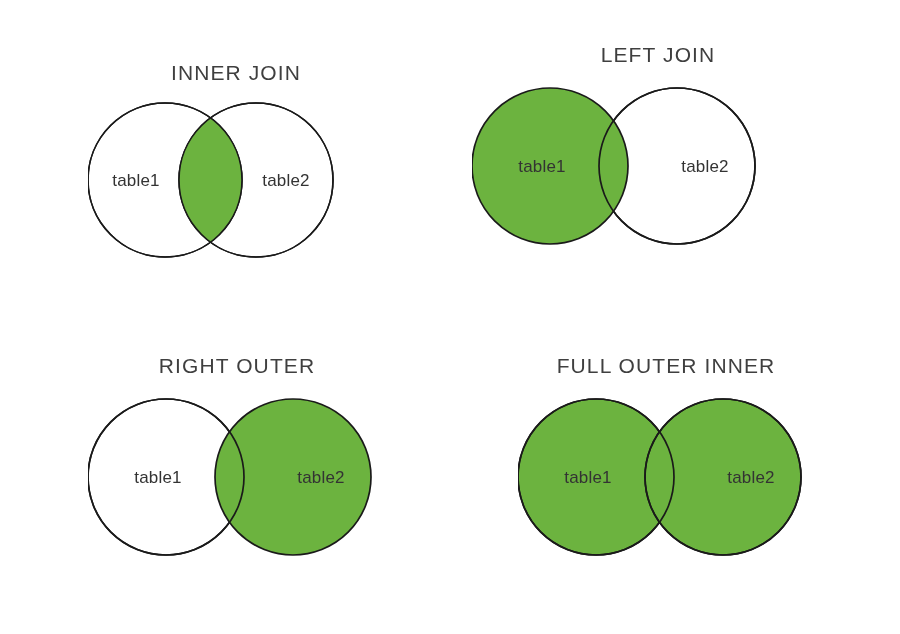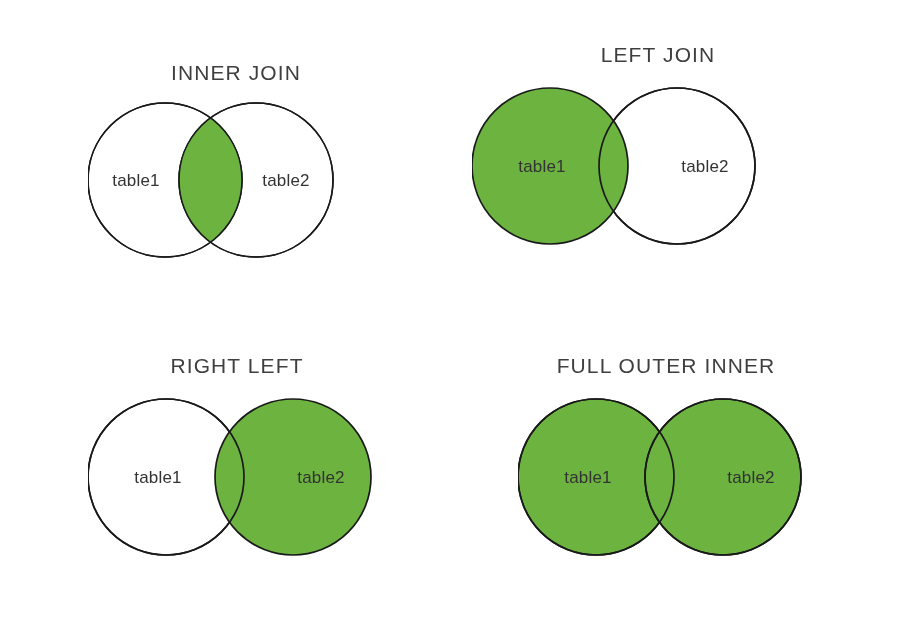--- a/index.html
+++ b/index.html
@@ -99,21 +99,21 @@
 
       <circle cx="78" cy="88" r="78" fill="#6cb33f" stroke="#1a1a1a" stroke-width="1.7"></circle>
 
       <circle cx="205" cy="88" r="78" fill="none" stroke="#1a1a1a" stroke-width="1.7"></circle>
       <text class="venn-label" x="70" y="94" text-anchor="middle">table1</text>
       <text class="venn-label" x="233" y="94" text-anchor="middle">table2</text>
     </svg>
   </div>
 
   <div class="panel" id="panel-right">
-    <div class="panel-title">RIGHT LEFT</div>
+    <div class="panel-title">RIGHT OUTER</div>
 
     <svg class="venn-svg" id="svg-right" width="330" height="176" viewBox="0 0 330 176">
 
       <circle cx="78" cy="88" r="78" fill="#ffffff" stroke="#1a1a1a" stroke-width="1.7"></circle>
 
       <circle cx="205" cy="88" r="78" fill="#6cb33f" stroke="#1a1a1a" stroke-width="1.7"></circle>
 
       <circle cx="78" cy="88" r="78" fill="none" stroke="#1a1a1a" stroke-width="1.7"></circle>
       <text class="venn-label" x="70" y="94" text-anchor="middle">table1</text>
       <text class="venn-label" x="233" y="94" text-anchor="middle">table2</text>

